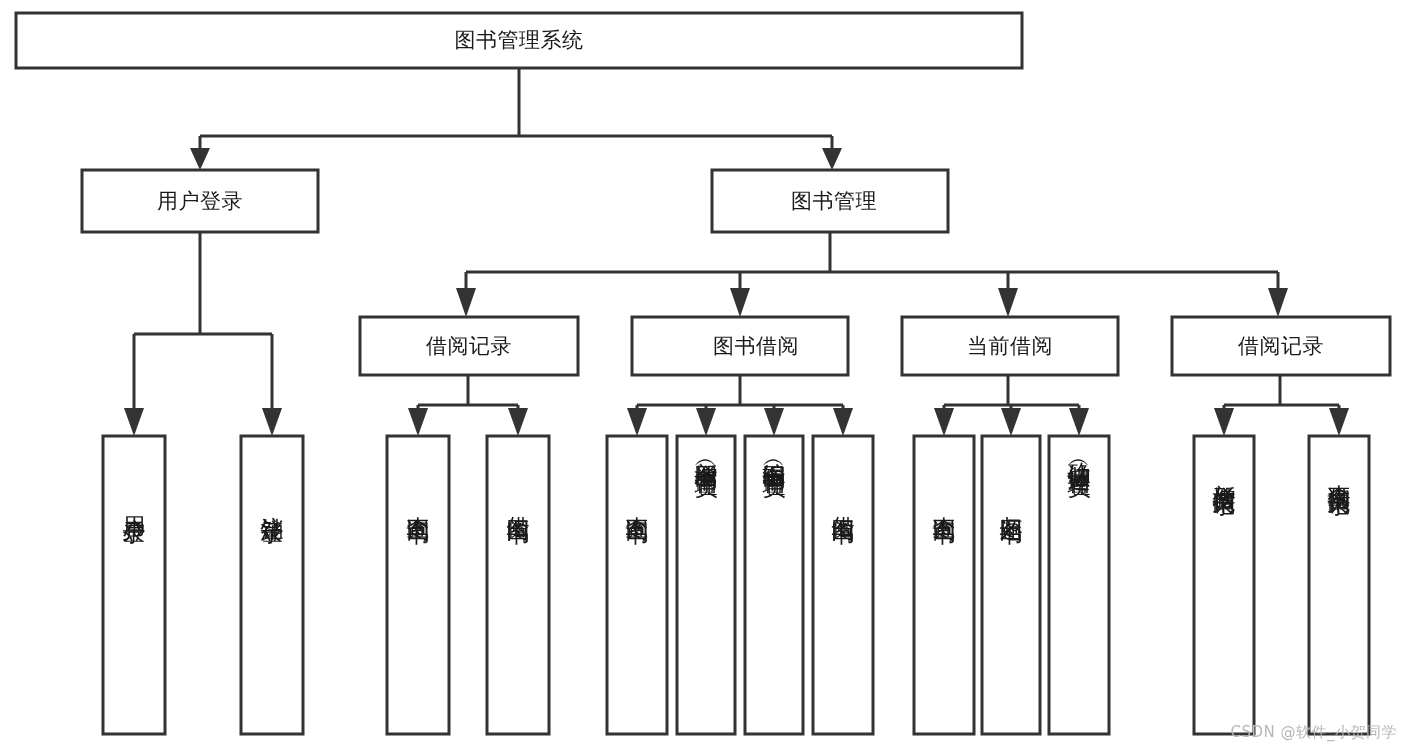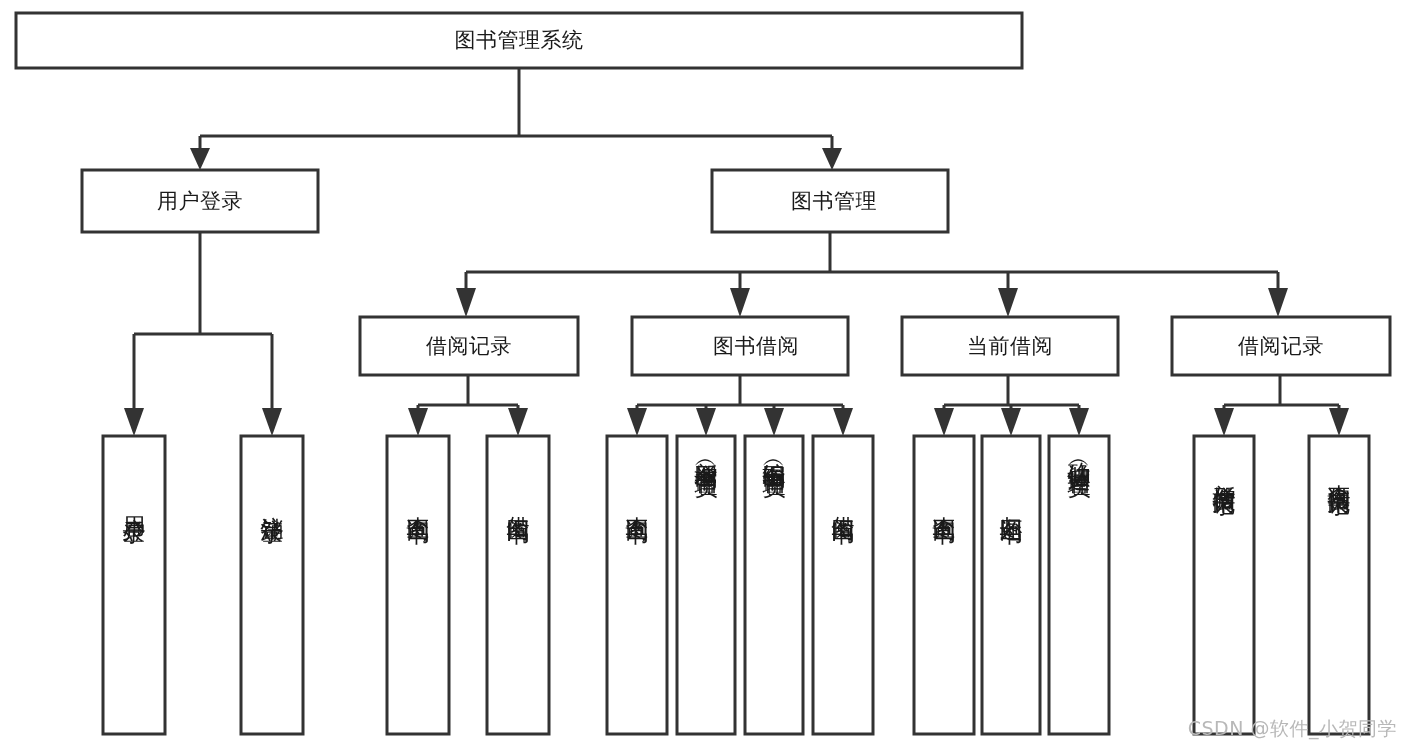--- a/index.html
+++ b/index.html
@@ -62,21 +62,21 @@
     font-size: 23px;
     letter-spacing: 2px;
     justify-content: flex-start;
     align-items: center;
     padding-top: 14px;
   }
   .watermark {
     position: absolute;
     right: 8px;
     bottom: 5px;
-    font-size: 19px;
+    font-size: 15px;
     color: #b8b8b8;
     font-family: "DejaVu Sans", "Liberation Sans", sans-serif;
     white-space: nowrap;
     letter-spacing: 0.5px;
   }
 </style>
 </head>
 <body>
 
 <div id="diagram-root">

